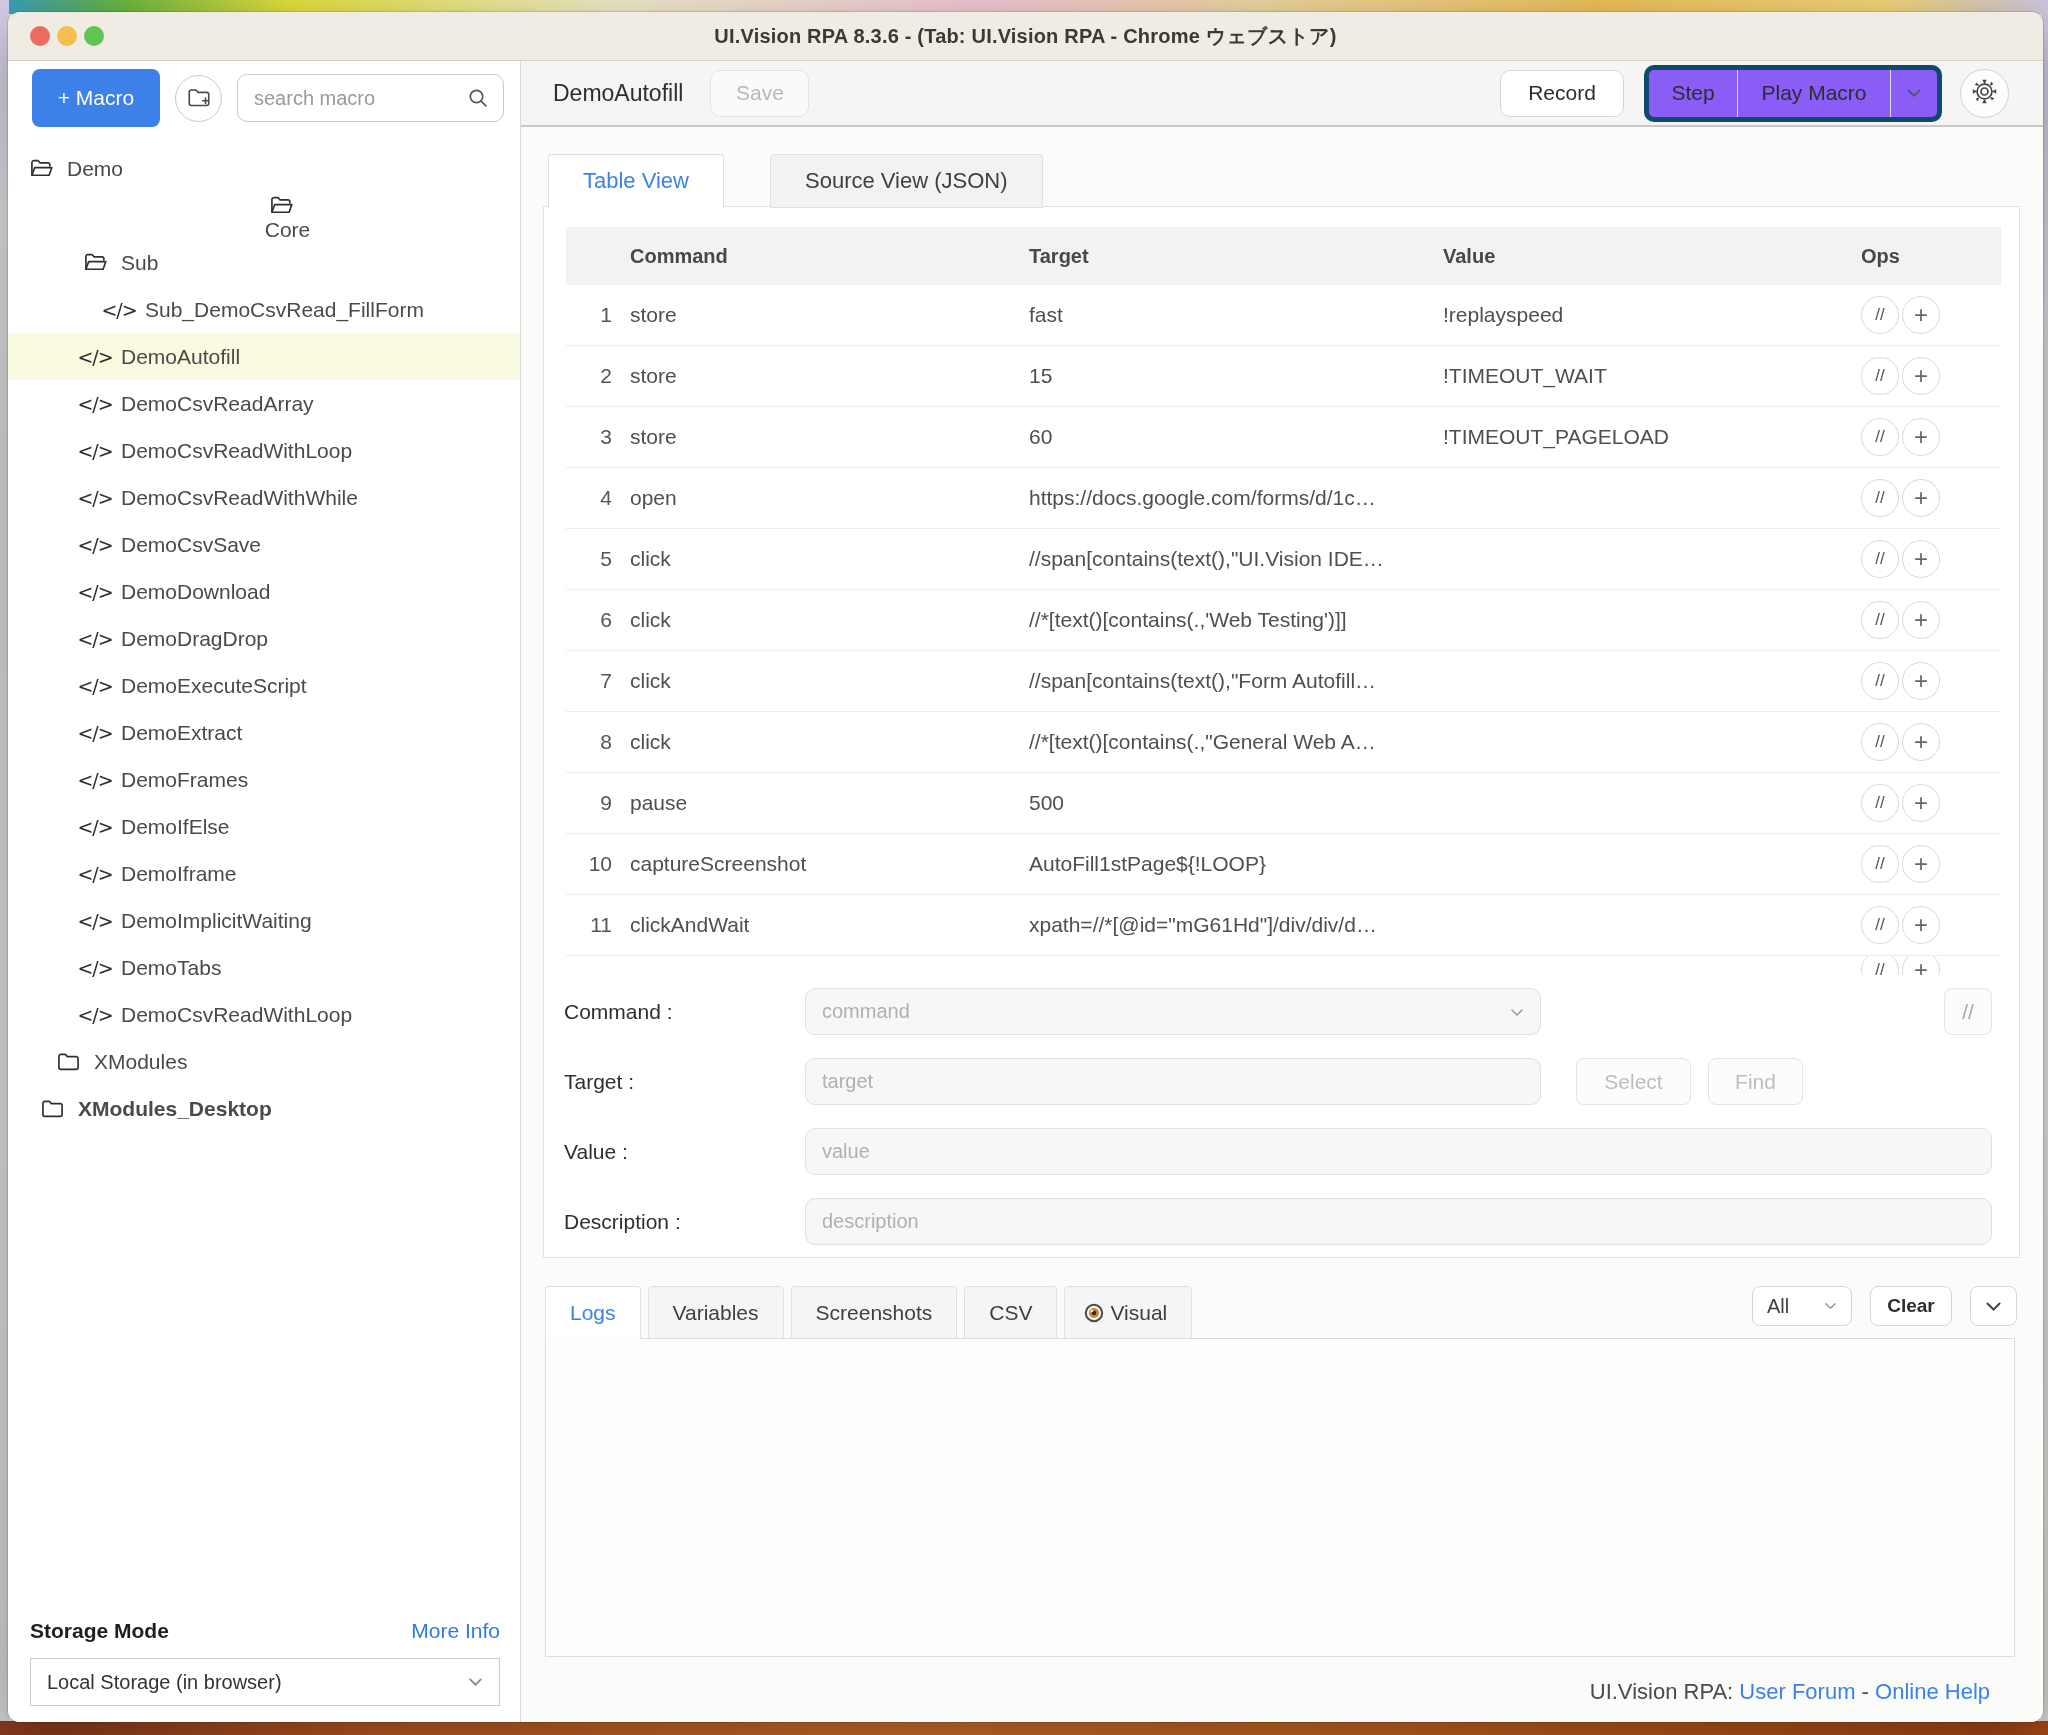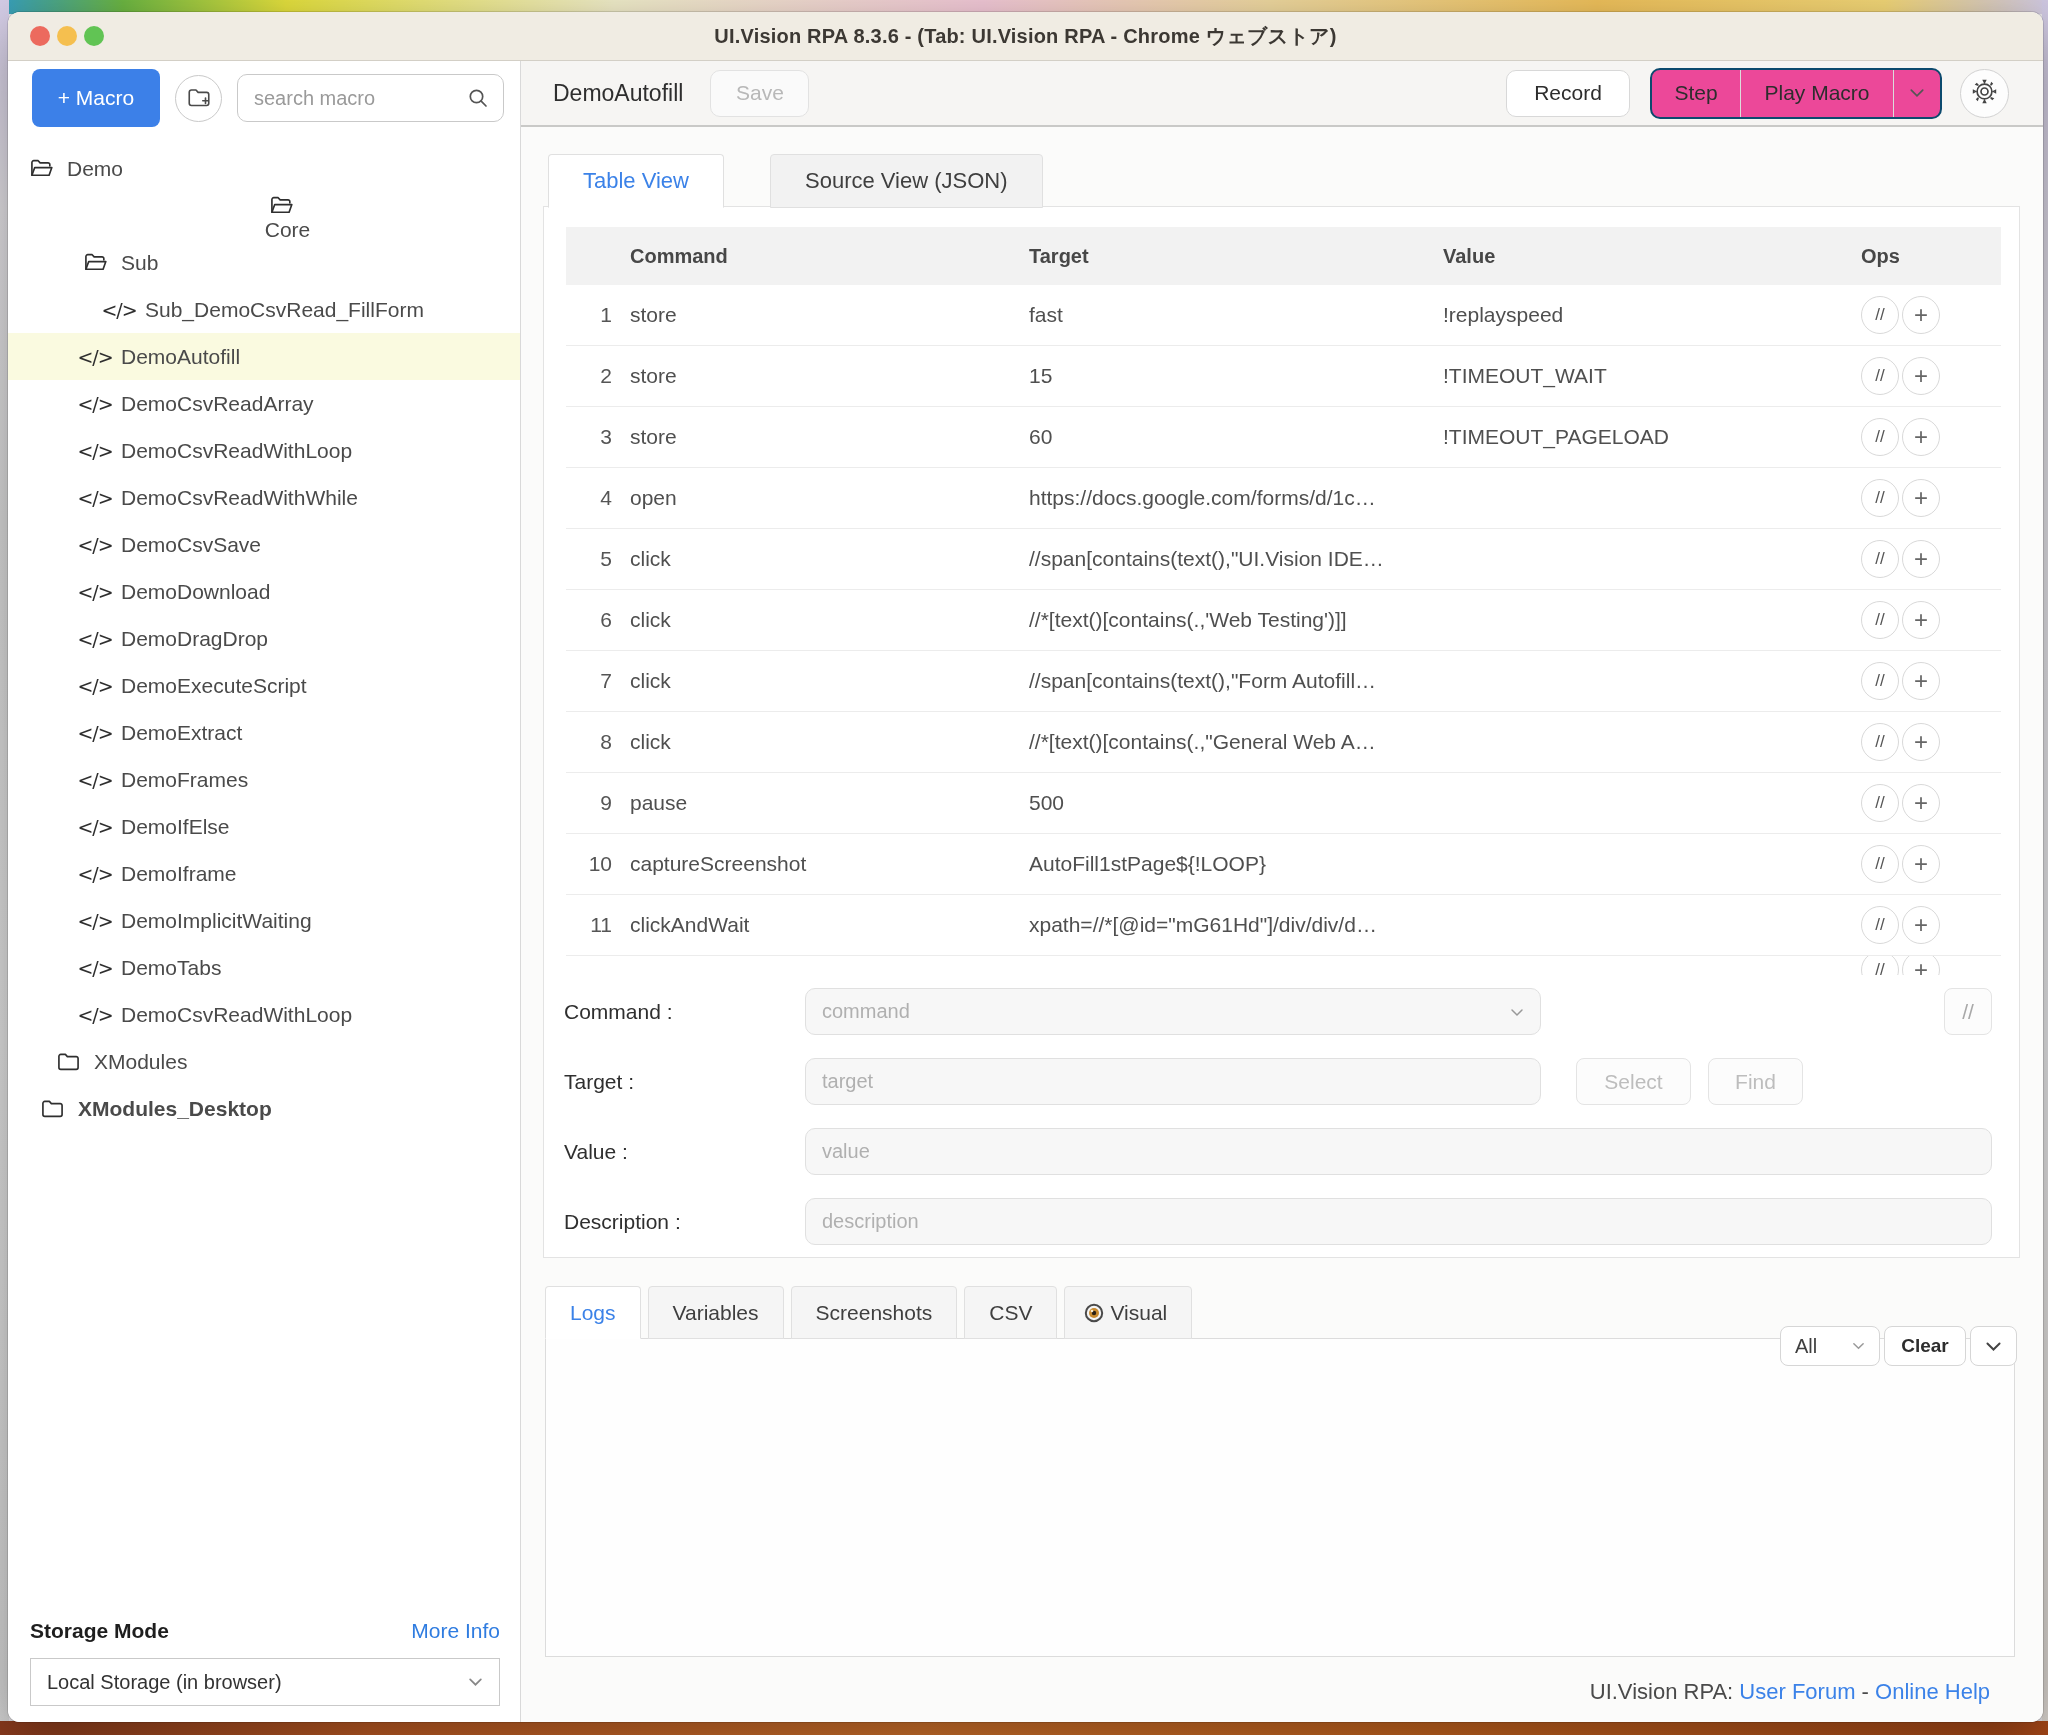--- a/index.html
+++ b/index.html
@@ -55,21 +55,21 @@
 
   
   .main{flex:1;position:relative;background:#fbfbfa;}
   .main-header{height:64px;background:#f6f5f3;border-bottom:2px solid #c9c9c7;display:flex;align-items:center;padding:0 30px 0 32px;}
   .macro-name{font-size:23px;color:#2e2e2e;}
   .btn{border:1px solid #d8d8d8;background:#fff;border-radius:10px;font-size:21px;color:#2d2d2d;
     display:flex;align-items:center;justify-content:center;cursor:pointer;font-family:inherit;}
   .btn-save{width:99px;height:47px;margin-left:27px;background:#fafafa;border-color:#e2e2e2;color:#b8b8b8;}
   .hspacer{flex:1;}
   .btn-record{width:124px;height:47px;}
-  .btn-group{display:flex;height:47px;border:2px solid #0c4a6e;border-radius:10px;margin-left:20px;background:#ec4899;overflow:hidden;}
+  .btn-group{display:flex;height:47px;border:5px solid #0c4a6e;border-radius:10px;margin-left:20px;background:#8b5cf6;overflow:hidden;}
   .seg{display:flex;align-items:center;justify-content:center;font-size:21px;color:#2d2d2d;cursor:pointer;}
   .seg + .seg{border-left:1px solid #dcdcdc;}
   .seg-step{width:88px;}
   .seg-play{width:152px;}
   .seg-chev{width:46px;}
   .btn-gear{width:49px;height:49px;border:1px solid #d2d2d2;border-radius:50%;background:#fdfdfd;margin-left:18px;margin-right:4px;
     display:flex;align-items:center;justify-content:center;cursor:pointer;}
 
   .tabs-row{position:absolute;top:93px;left:27px;display:flex;z-index:3;gap:40px;}
   .etab{height:52px;padding:0 34px;display:flex;align-items:center;font-size:22px;color:#3f3f3f;
@@ -107,21 +107,21 @@
     display:flex;align-items:center;justify-content:center;cursor:pointer;}
   .btn-select{width:115px;margin-left:35px;}
   .btn-find{width:95px;margin-left:17px;}
   .btn-comment{width:48px;margin-left:auto;color:#a8a8a8;}
 
   .log-tabs{position:absolute;top:1225px;left:24px;right:26px;display:flex;align-items:flex-start;z-index:2;}
   .ltab{height:53px;padding:0 24px;display:flex;align-items:center;gap:8px;font-size:21px;color:#3f3f3f;
     background:#f5f5f5;border:1px solid #e0e0e0;border-radius:4px 4px 0 0;cursor:pointer;box-sizing:border-box;}
   .ltab + .ltab{margin-left:7px;}
   .ltab.active{background:#fff;color:#3b82e8;border-bottom:1px solid #fff;}
-  .log-controls{margin-left:auto;display:flex;gap:4px;align-items:center;margin-top:40px;}
+  .log-controls{margin-left:auto;display:flex;gap:18px;align-items:center;}
   .ctl{height:40px;border:1px solid #d6d6d6;border-radius:8px;background:#fff;font-size:20px;color:#2d2d2d;
     display:flex;align-items:center;justify-content:center;cursor:pointer;box-sizing:border-box;}
   .ctl-all{width:100px;justify-content:space-between;padding:0 14px;color:#3f3f3f;}
   .ctl-clear{width:82px;font-weight:bold;font-size:19px;}
   .ctl-chev{width:47px;}
   .log-panel{position:absolute;top:1277px;left:24px;width:1470px;height:319px;border:1px solid #dcdcdc;background:#fefefe;box-sizing:border-box;}
 
   .foot{position:absolute;top:1618px;right:53px;font-size:22px;color:#4a4a4a;}
   .foot a{color:#3b82e8;text-decoration:none;cursor:pointer;}
 </style>

